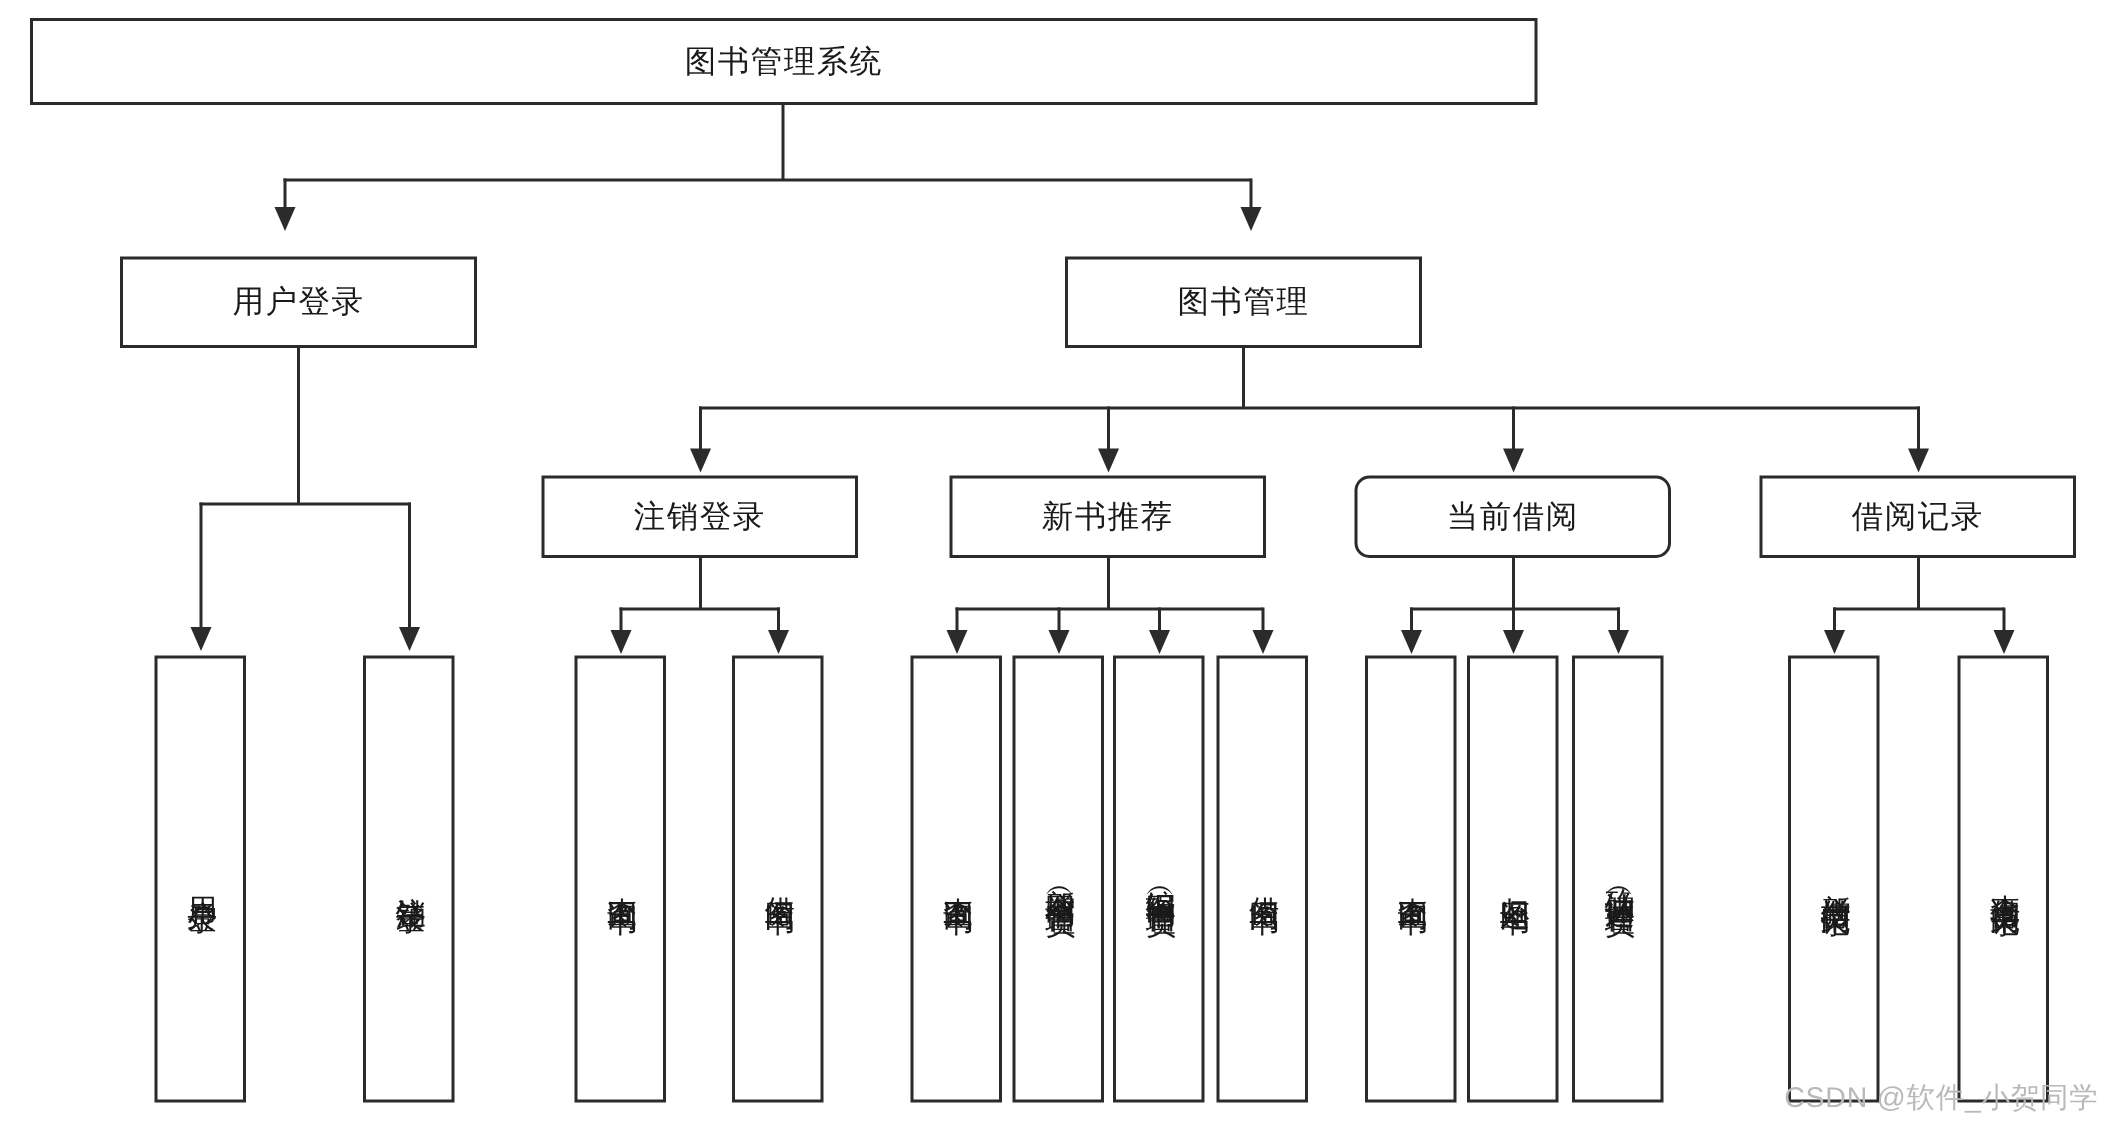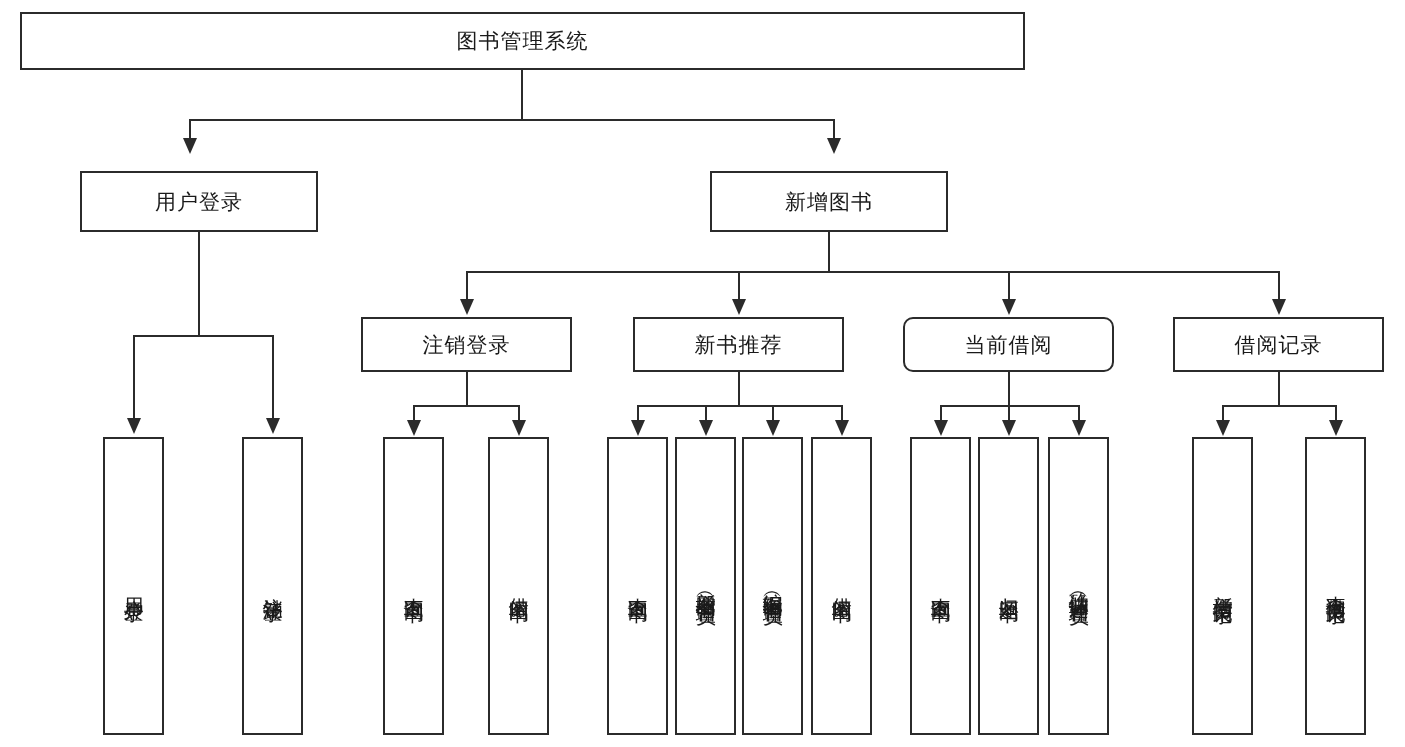--- a/index.html
+++ b/index.html
@@ -94,21 +94,21 @@
   <div class="edge vline" style="left:189px; top:119px; height:21px;"></div>
   <div class="arrow" style="left:183px; top:138px;"></div>
   <div class="edge vline" style="left:833px; top:119px; height:21px;"></div>
   <div class="arrow" style="left:827px; top:138px;"></div>
 
   <div class="node h" style="left:80px; top:171px; width:238px; height:61px;">
     <span>用户登录</span>
   </div>
 
   <div class="node h" style="left:710px; top:171px; width:238px; height:61px;">
-    <span>新增图书</span>
+    <span>图书管理</span>
   </div>
 
   <div class="edge vline" style="left:198px; top:232px; height:104px;"></div>
   <div class="edge hline" style="left:133px; top:335px; width:141px;"></div>
   <div class="edge vline" style="left:133px; top:335px; height:84px;"></div>
   <div class="arrow" style="left:127px; top:418px;"></div>
   <div class="edge vline" style="left:272px; top:335px; height:84px;"></div>
   <div class="arrow" style="left:266px; top:418px;"></div>
 
   <div class="edge vline" style="left:828px; top:232px; height:40px;"></div>
@@ -210,14 +210,15 @@
     <span class="vtext">确认归还（管理员）</span>
   </div>
 
   <div class="node v" style="left:1192px; top:437px; width:61px; height:298px;">
     <span class="vtext">新增借阅记录</span>
   </div>
   <div class="node v" style="left:1305px; top:437px; width:61px; height:298px;">
     <span class="vtext">查询借阅记录</span>
   </div>
 
+  <div id="watermark">CSDN @软件_小贺同学</div>
 
 </div>
 
 </body></html>

